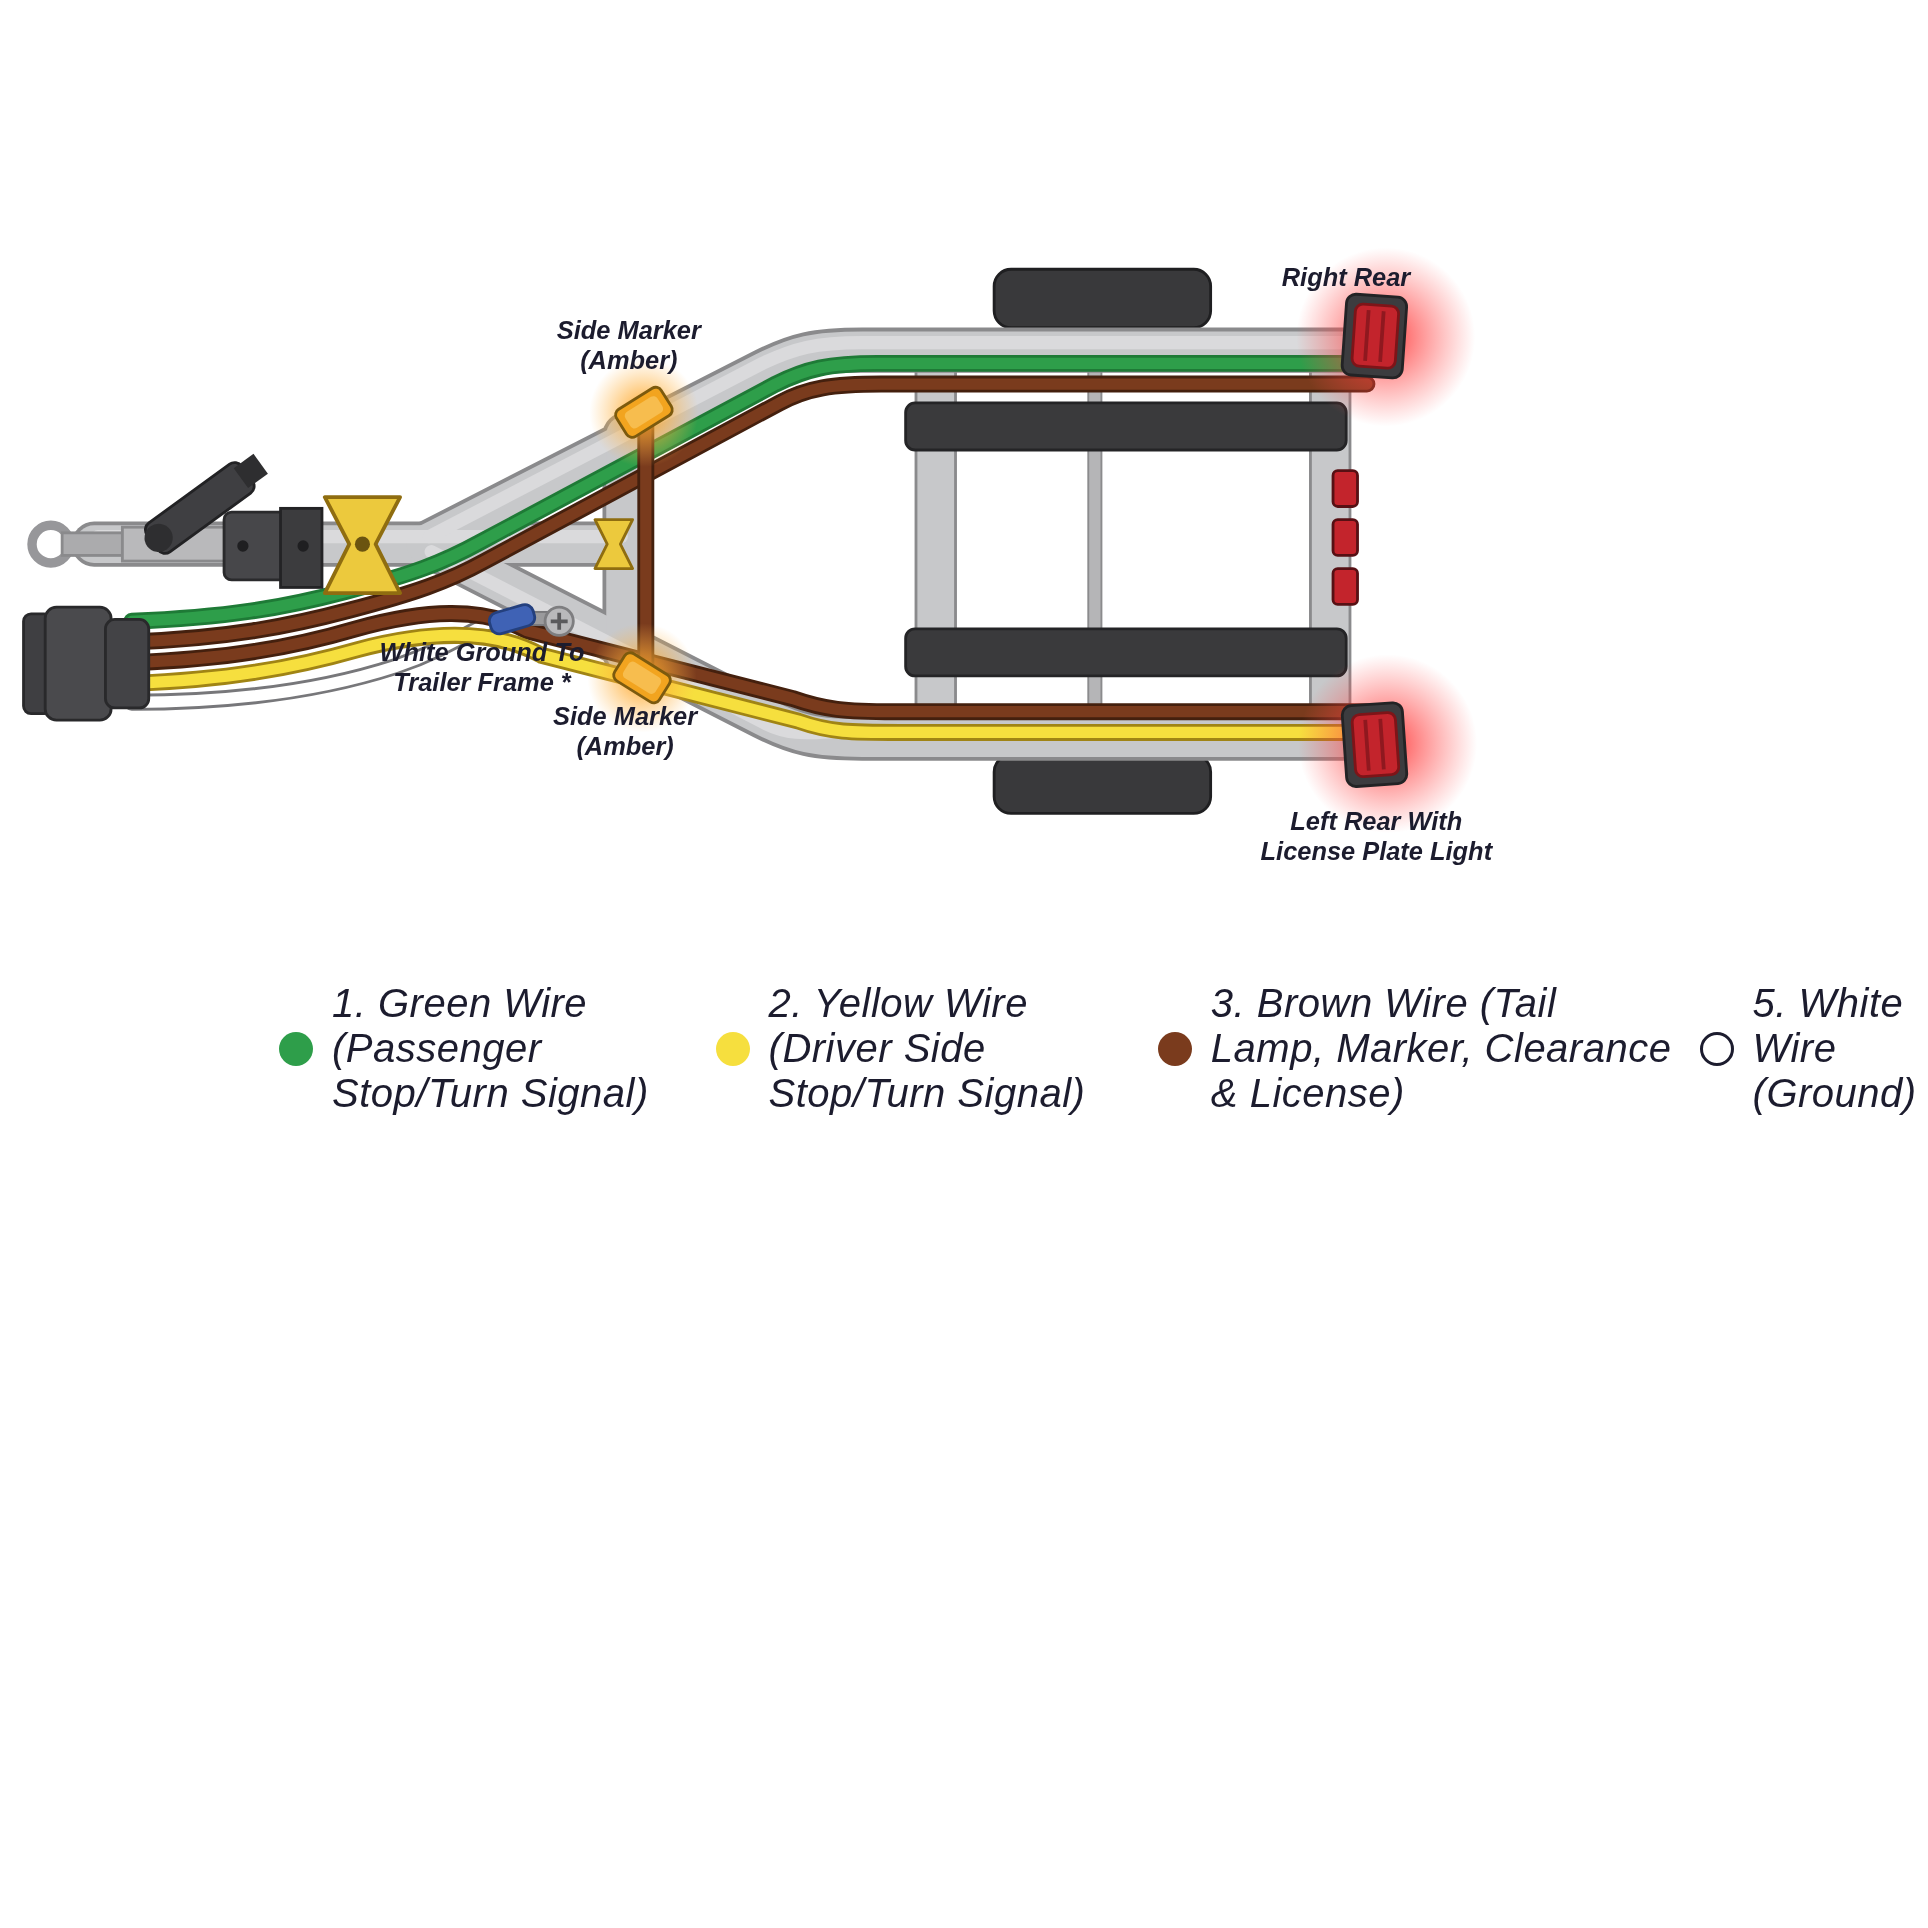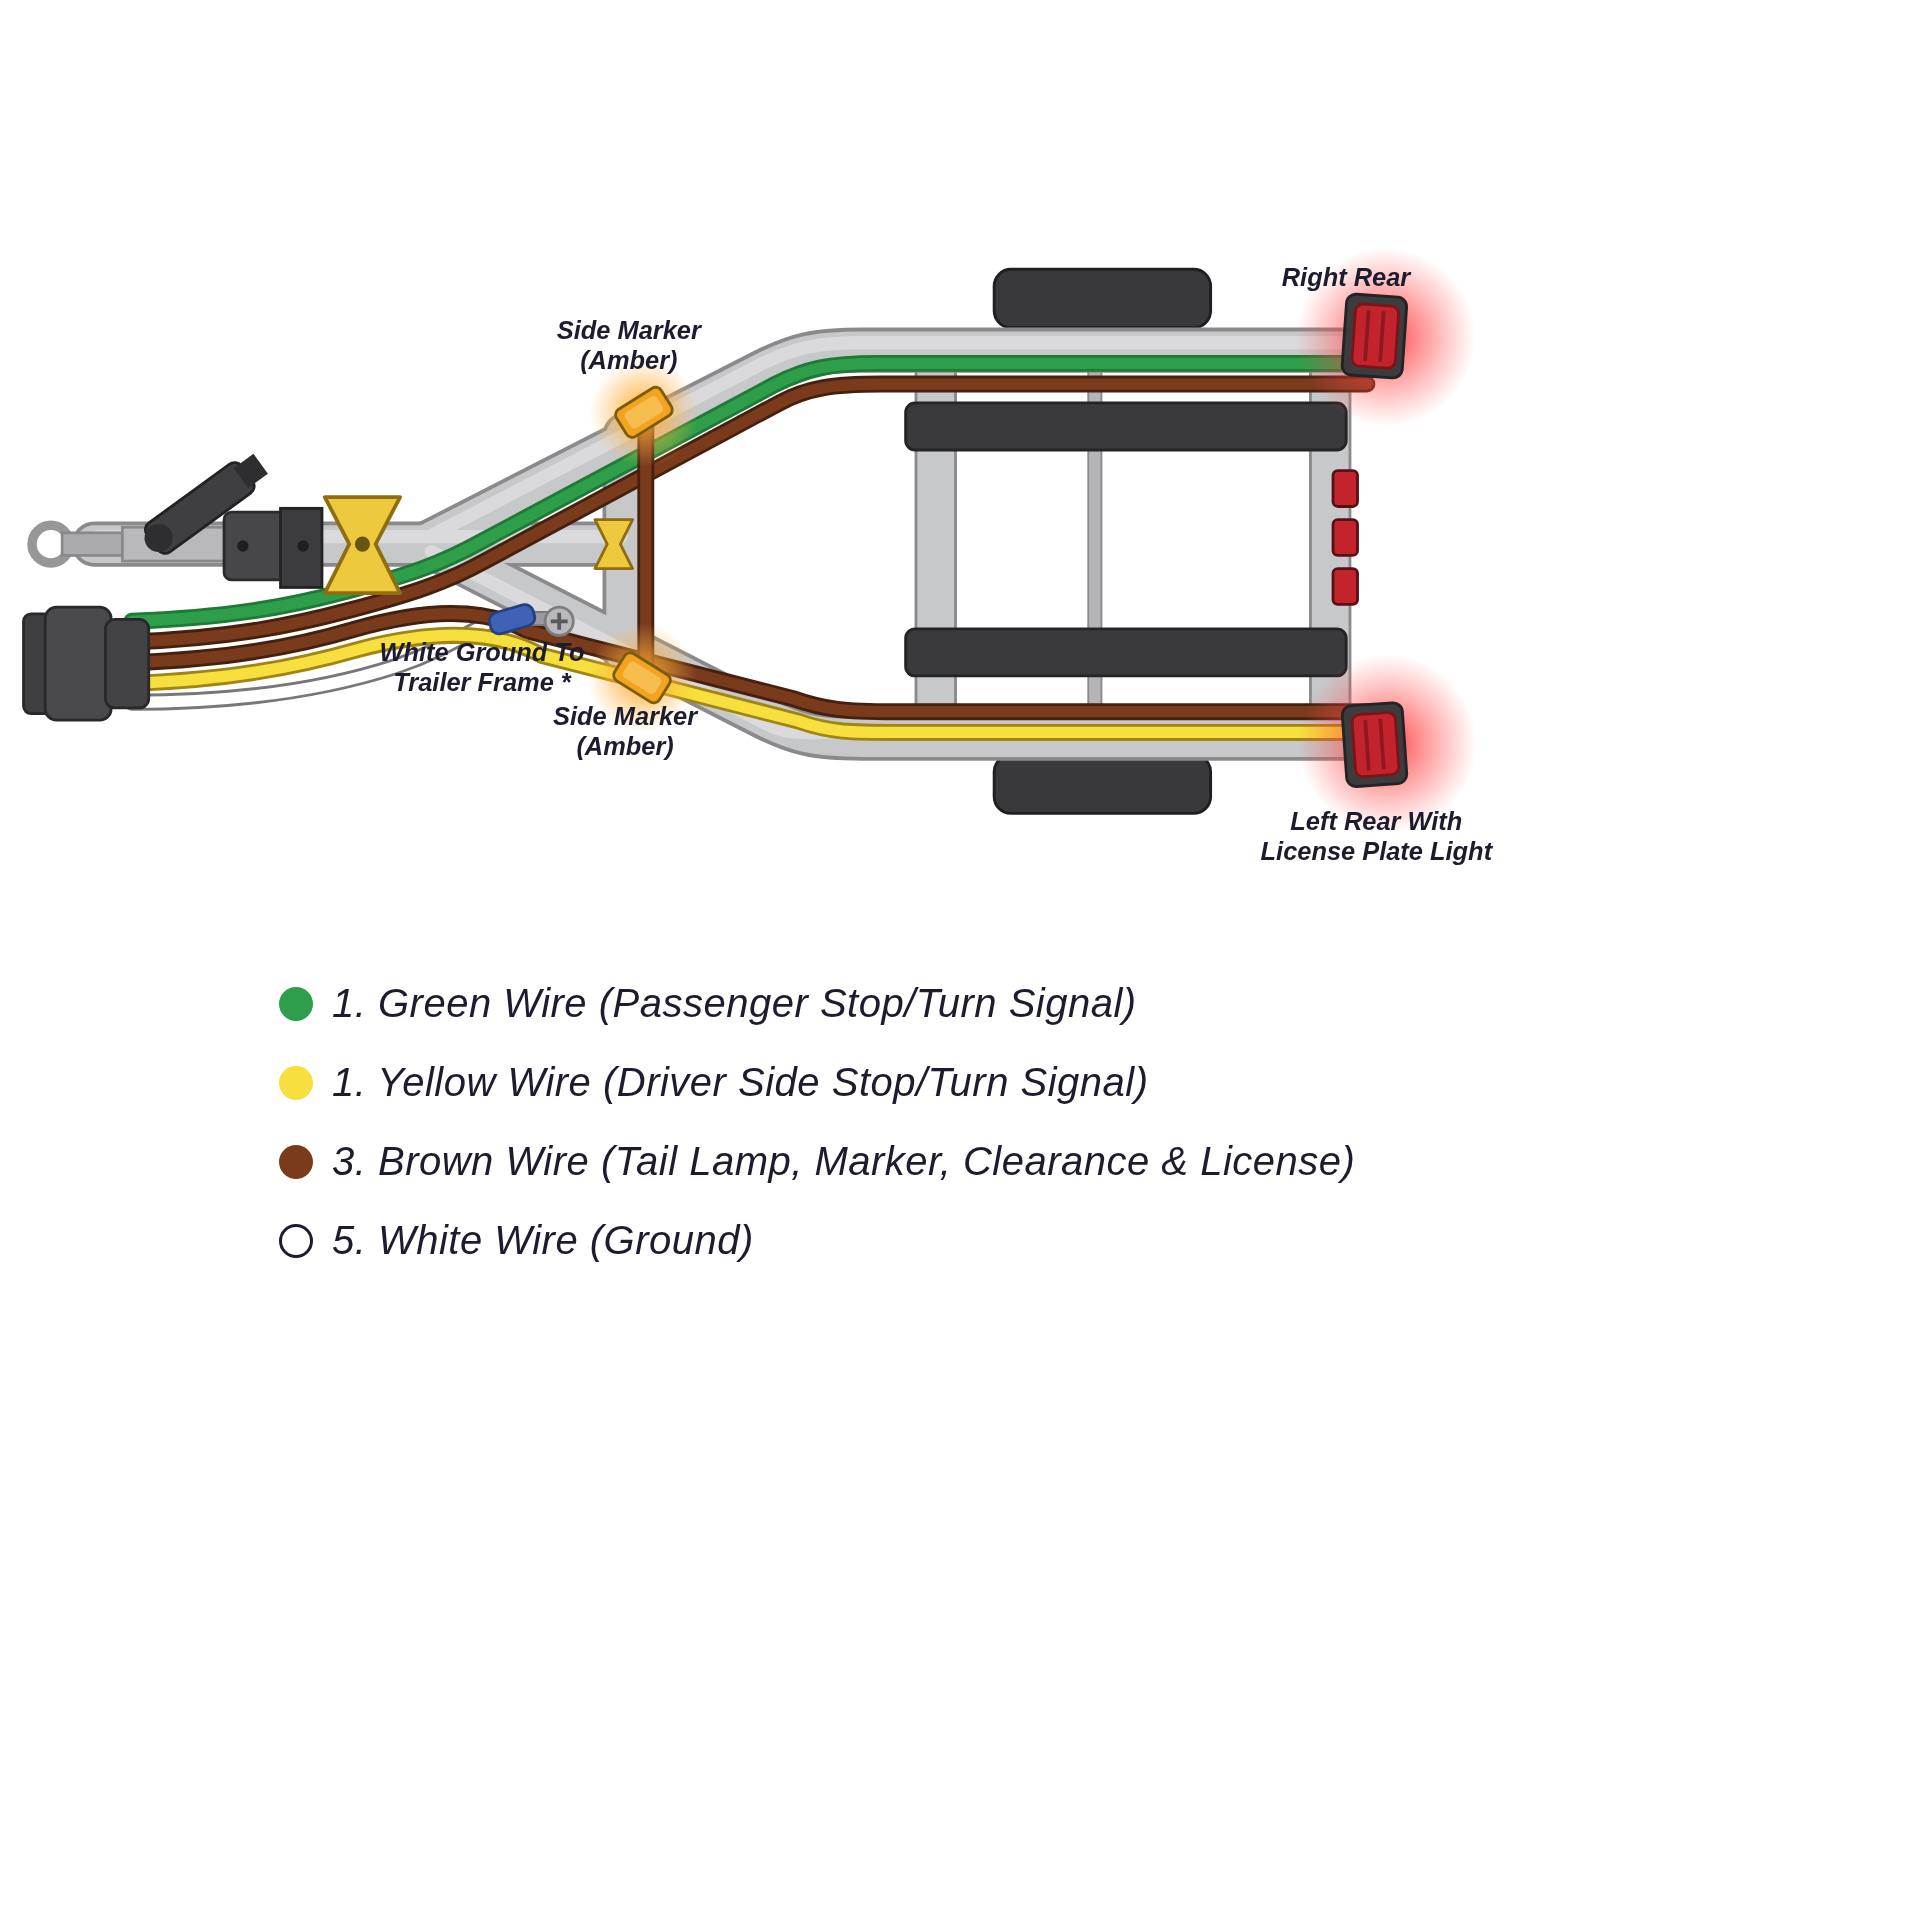--- a/index.html
+++ b/index.html
@@ -6,21 +6,21 @@
   #stage{position:relative;width:1928px;height:1928px;background:#ffffff;overflow:hidden;
          font-family:"Liberation Sans", sans-serif;}
   #diagram-svg{position:absolute;left:0;top:0;}
   .beam-outline{fill:none;stroke:#8a8a8c;stroke-width:48;stroke-linecap:round;stroke-linejoin:round;}
   .beam-main{fill:none;stroke:#c7c8ca;stroke-width:40;stroke-linecap:round;stroke-linejoin:round;}
   .beam-hi{fill:none;stroke:#dadadc;stroke-width:14;stroke-linecap:round;stroke-linejoin:round;}
   .wire-out{fill:none;stroke-width:18;stroke-linecap:round;}
   .wire-main{fill:none;stroke-width:12;stroke-linecap:round;}
   .lbl{font-style:italic;font-weight:bold;font-size:27px;fill:#1c1c2e;}
   
-  #legend{position:absolute;left:279px;top:981px;display:flex;flex-direction:column;gap:34px;}
+  #legend{position:absolute;left:279px;top:981px;display:flex;flex-direction:row;gap:24px;}
   .legend-row{display:flex;align-items:center;gap:19px;}
   .legend-dot{width:34px;height:34px;border-radius:50%;flex:0 0 auto;box-sizing:border-box;}
   .legend-dot.outlined{border:3.8px solid #1c1c2e;background:#ffffff;}
   .legend-label{font-style:italic;font-size:40px;color:#1c1c2e;letter-spacing:0.5px;}
 </style>
 </head>
 <body>
 
 <div id="stage">
 
@@ -175,21 +175,21 @@
   <text class="lbl" x="1462" y="914" text-anchor="middle">License Plate Light</text>
 </svg>
 
 <div id="legend">
   <div class="legend-row">
     <span class="legend-dot" style="background-color: rgb(46, 158, 74);"></span>
     <span class="legend-label">1. Green Wire (Passenger Stop/Turn Signal)</span>
   </div>
   <div class="legend-row">
     <span class="legend-dot" style="background-color: rgb(246, 223, 62);"></span>
-    <span class="legend-label">1. Yellow Wire (Driver Side Stop/Turn Signal)</span>
+    <span class="legend-label">2. Yellow Wire (Driver Side Stop/Turn Signal)</span>
   </div>
   <div class="legend-row">
     <span class="legend-dot" style="background-color: rgb(122, 59, 29);"></span>
     <span class="legend-label">3. Brown Wire (Tail Lamp, Marker, Clearance &amp; License)</span>
   </div>
   <div class="legend-row">
     <span class="legend-dot outlined" style="background-color: rgb(255, 255, 255);"></span>
     <span class="legend-label">5. White Wire (Ground)</span>
   </div>
 </div>

